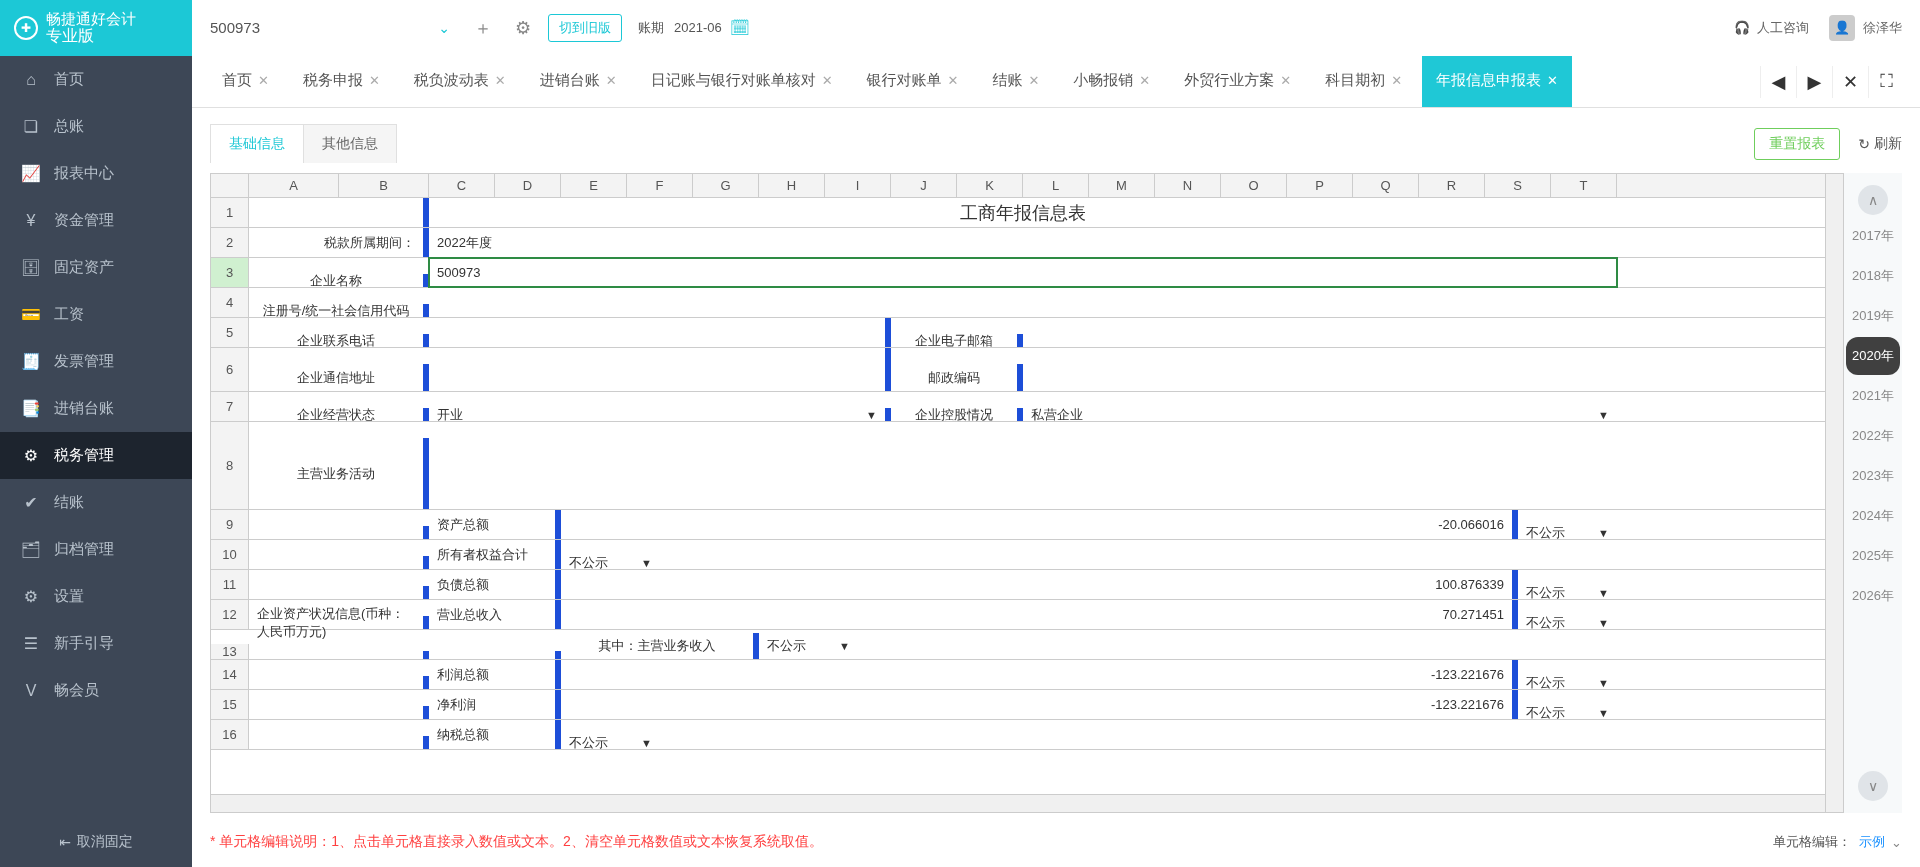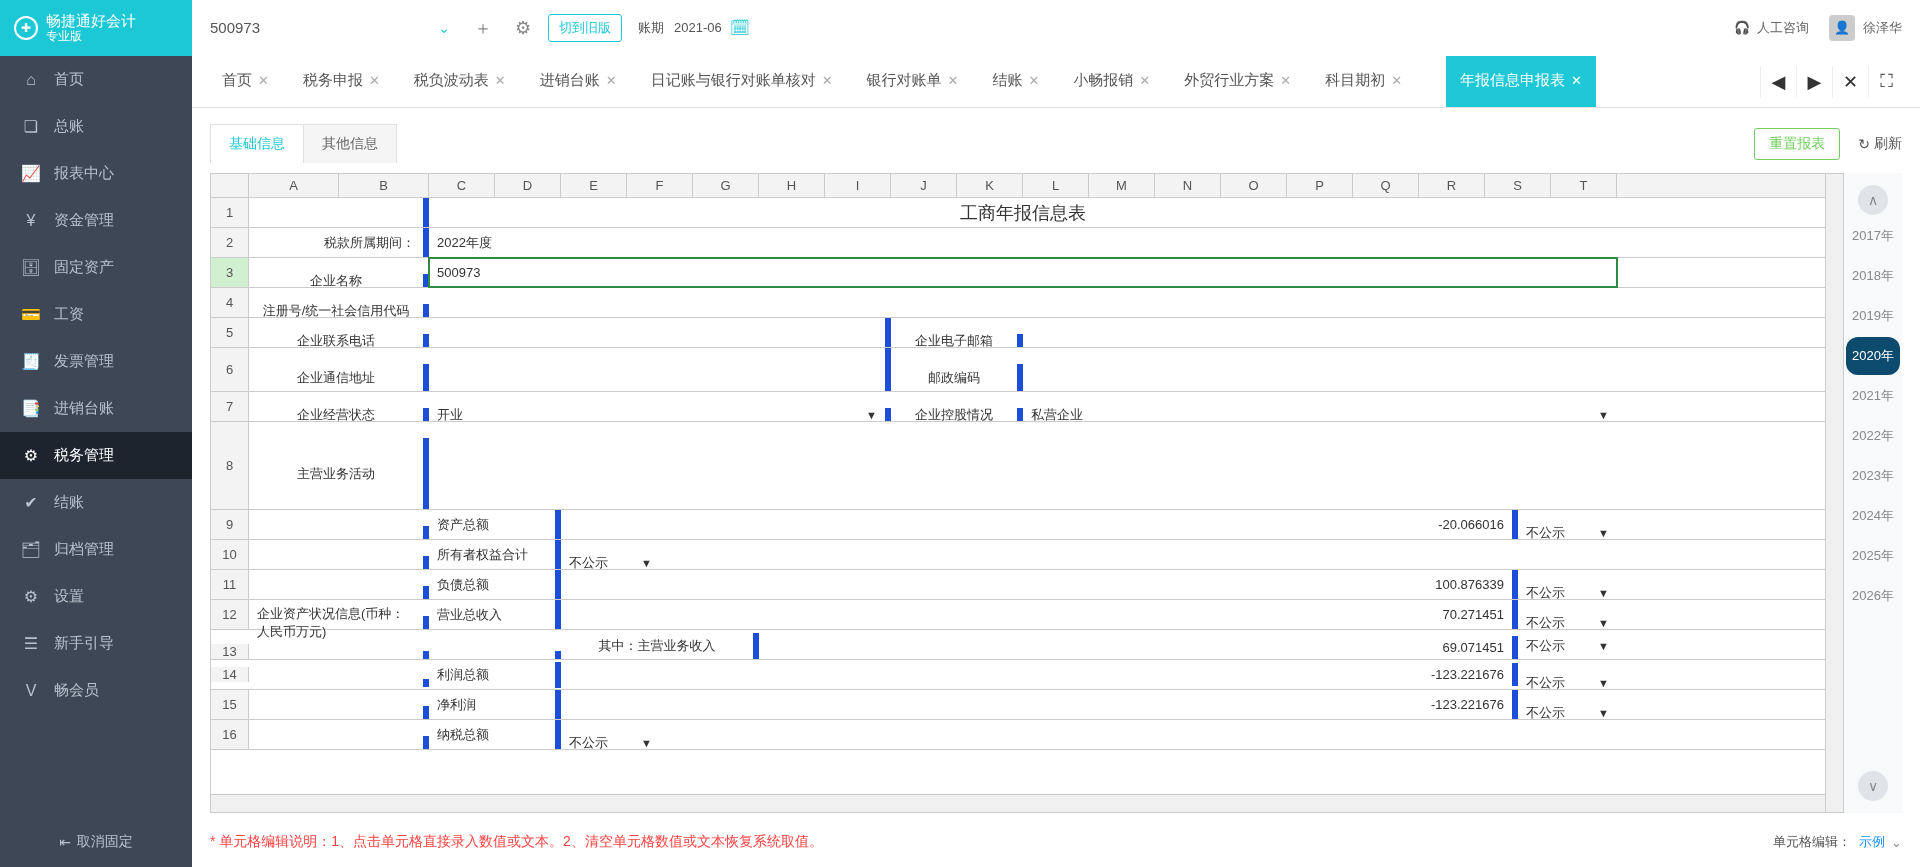--- a/index.html
+++ b/index.html
@@ -2,21 +2,21 @@
 <html><head>
 <meta charset="utf-8">
 <style>
 * { margin: 0; padding: 0; box-sizing: border-box; }
 body { font-family: "Microsoft YaHei", Arial, sans-serif; font-size: 13px; color: #333; background: #fff; overflow: hidden; }
 .app { display: flex; height: 867px; width: 1920px; }
 .sidebar { width: 192px; background: #3d4756; color: #b8c2cc; display: flex; flex-direction: column; padding-top: 0; flex-shrink: 0; }
 .logo-area { height: 56px; background: #1cc8d6; color: #fff; display: flex; align-items: center; padding: 0 14px; font-size: 15px; }
 .logo-area .logo-icon { width: 24px; height: 24px; border: 2px solid #fff; border-radius: 50%; margin-right: 8px; display: flex; align-items: center; justify-content: center; font-size: 12px; }
 .logo-text { display: flex; flex-direction: column; line-height: 1.1; }
-.logo-sub { font-size: 12px; }
+.logo-sub { font-size: 16px; }
 .nav-item { display: flex; align-items: center; padding: 14px 22px; cursor: pointer; font-size: 15px; }
 .nav-item.active { background: #1d242e; color: #fff; }
 .nav-item .nav-icon { width: 18px; height: 18px; margin-right: 14px; display: inline-flex; align-items: center; justify-content: center; font-size: 16px; }
 .nav-spacer { flex: 1; }
 .nav-unpin { display: flex; align-items: center; justify-content: center; padding: 16px; font-size: 14px; cursor: pointer; }
 .main { flex: 1; display: flex; flex-direction: column; }
 .topbar { height: 56px; display: flex; align-items: center; padding: 0 18px; border-bottom: 1px solid #fff; }
 .company-select { font-size: 15px; color: #555; margin-right: 18px; min-width: 240px; display: flex; align-items: center; }
 .company-select .chev { color: #1cc8d6; margin-left: auto; font-size: 14px; }
 .topbar-icon { width: 30px; height: 30px; display: inline-flex; align-items: center; justify-content: center; color: #888; margin-right: 10px; cursor: pointer; font-size: 18px; }
@@ -24,21 +24,21 @@
 .period-label { color: #555; margin-right: 10px; }
 .period-val { color: #555; margin-right: 8px; }
 .period-icon { color: #1cc8d6; font-size: 16px; }
 .topbar-spacer { flex: 1; }
 .user-area { display: flex; align-items: center; color: #666; }
 .user-area .consult { display: flex; align-items: center; margin-right: 20px; cursor: pointer; }
 .user-area .avatar { width: 26px; height: 26px; background: #ccc; border-radius: 4px; margin-right: 8px; display: inline-flex; align-items: center; justify-content: center; color: #fff; }
 .tabs { display: flex; align-items: stretch; height: 52px; border-bottom: 1px solid #e0e0e0; padding: 0 16px 0 16px; }
 .tab { display: flex; align-items: center; padding: 0 14px; cursor: pointer; color: #555; font-size: 15px; border-bottom: 2px solid transparent; white-space: nowrap; margin-right: 6px; }
 .tab .close-x { margin-left: 6px; color: #aaa; font-size: 13px; }
-.tab.active { background: #1fc8d6; color: #fff; margin-left: 24px; }
+.tab.active { background: #1fc8d6; color: #fff; }
 .tab.active .close-x { color: #fff; }
 .tabs-controls { display: flex; align-items: center; margin-left: auto; }
 .tabs-controls span { width: 36px; display: inline-flex; align-items: center; justify-content: center; font-size: 18px; color: #333; border-left: 1px solid #eee; height: 32px; cursor: pointer; }
 .content { flex: 1; display: flex; flex-direction: column; padding: 16px 18px; }
 .subtabs-row { display: flex; align-items: center; }
 .subtabs { display: flex; }
 .subtab { padding: 10px 18px; background: #f5f5f5; color: #666; cursor: pointer; font-size: 14px; border: 1px solid #e0e0e0; border-bottom: none; }
 .subtab.active { background: #fff; color: #1fc8d6; }
 .subtab + .subtab { border-left: none; }
 .subtabs-spacer { flex: 1; }
@@ -62,21 +62,21 @@
 .dropdown-arrow { margin-left: auto; color: #333; font-size: 11px; }
 .vscroll { width: 18px; background: #f0f0f0; border: 1px solid #ccc; border-left: none; }
 .hscroll { height: 18px; background: #f0f0f0; border-top: 1px solid #ccc; margin-top: -1px; }
 .footer-note { padding: 14px 0 0; color: #ff4040; font-size: 14px; }
 .footer-right { margin-left: auto; color: #555; display: flex; align-items: center; }
 .footer-right .example { color: #1890ff; margin-left: 8px; cursor: pointer; }
 .footer-row { display: flex; align-items: center; margin-top: 20px; }
 .year-panel { width: 58px; background: #f7f9fa; display: flex; flex-direction: column; align-items: center; padding: 12px 0; }
 .year-panel .arrow { width: 30px; height: 30px; border-radius: 50%; background: #e0e4e8; color: #888; display: flex; align-items: center; justify-content: center; cursor: pointer; font-size: 14px; }
 .year-panel .year { padding: 10px 6px; font-size: 13px; color: #888; cursor: pointer; border-radius: 12px; margin: 2px 0; }
-.year-panel .year.active { background: #0c4a6e; color: #fff; }
+.year-panel .year.active { background: #404040; color: #fff; }
 .year-panel .spacer { flex: 1; }
 </style>
 </head>
 <body>
 
 <div class="app">
   <div class="sidebar">
     <div class="logo-area">
       <span class="logo-icon">✚</span>
       <span class="logo-text">
@@ -335,24 +335,23 @@
                 <div class="cell center" style="width:180px;border-bottom-color:transparent;border-top:none;">企业资产状况信息(币种：人民币万元)</div>
                 <div class="cell" style="width:132px;border-bottom-color:transparent;">营业总收入</div>
                 <div class="cell right" style="width:957px">70.271451</div>
                 <div class="cell center" style="width:99px;border-right:none">不公示<span class="dropdown-arrow">▼</span></div>
               </div>
               <div class="row " style="height: 30px; align-items: flex-end;">
                 <div class="row-h">13</div>
                 <div class="cell center" style="width:180px;border-bottom-color:transparent;border-top:none;"></div>
                 <div class="cell" style="width:132px;border-bottom-color:transparent;border-top:none"></div>
                 <div class="cell center" style="width:198px">其中：主营业务收入</div>
-                <div class="cell right" style="width:759px">69.071451</div>
-                <div class="cell center" style="width:99px;border-right:none">不公示<span class="dropdown-arrow">▼</span></div>
-              </div>
-              <div class="row " style="height: 30px; align-items: center;">
+                <div class="cell center" style="width:99px;border-right:none">不公示<span class="dropdown-arrow">▼</span></div>
+              </div>
+              <div class="row " style="height: 30px;">
                 <div class="row-h">14</div>
                 <div class="cell center" style="width:180px;border-bottom-color:transparent;border-top:none;"></div>
                 <div class="cell" style="width:132px;">利润总额</div>
                 <div class="cell right" style="width:957px">-123.221676</div>
                 <div class="cell center" style="width:99px;border-right:none">不公示<span class="dropdown-arrow">▼</span></div>
               </div>
               <div class="row " style="height: 30px;">
                 <div class="row-h">15</div>
                 <div class="cell center" style="width:180px;border-bottom-color:transparent;border-top:none;"></div>
                 <div class="cell" style="width:132px;">净利润</div>

